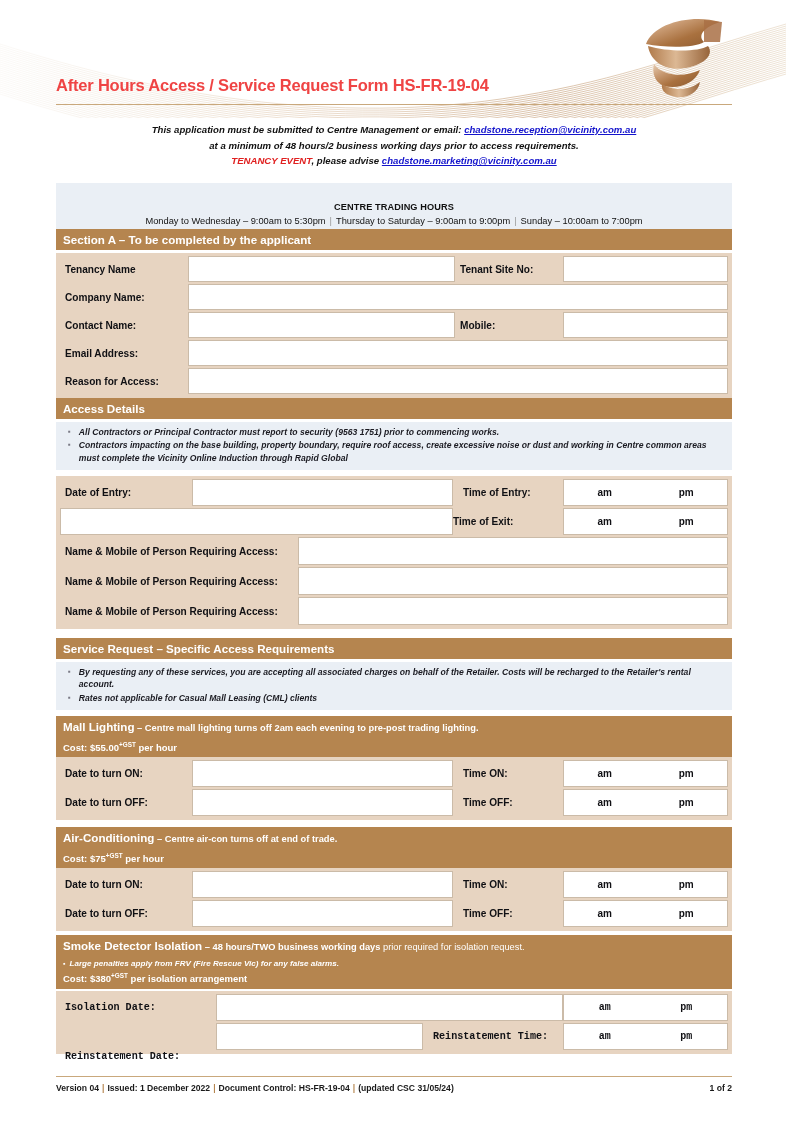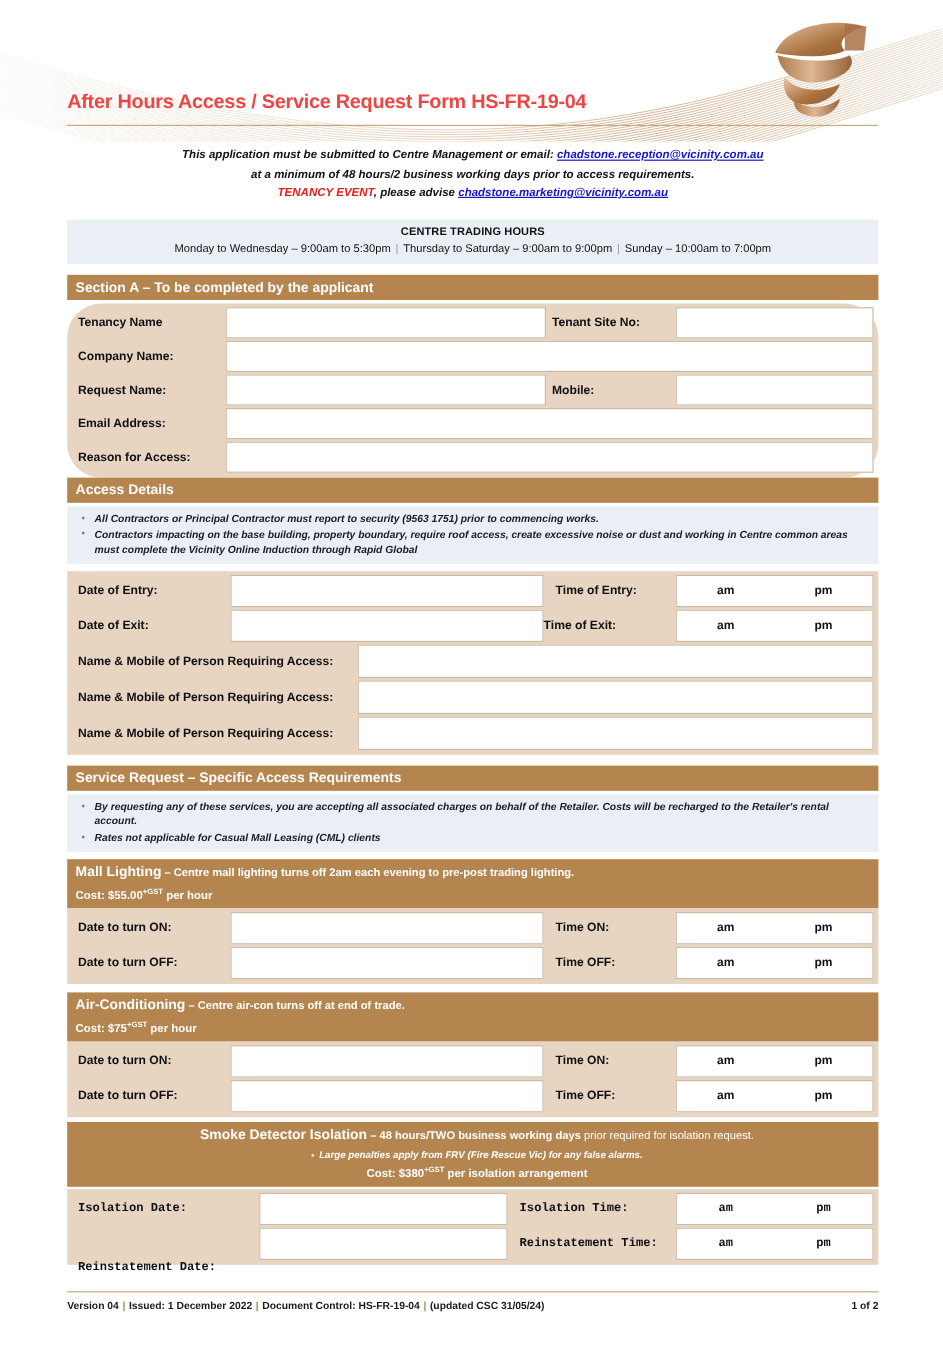--- a/index.html
+++ b/index.html
@@ -83,21 +83,21 @@
     font-weight: bold;
   }
 
   
   .trading {
     position: absolute;
     top: 183px;
     left: 56px;
     width: 676px;
     background: #eaeff5;
-    padding: 4px 0 6px 0;
+    padding: 18px 0 6px 0;
     text-align: center;
   }
   .trading-title {
     font-size: 9.2px;
     font-weight: bold;
     color: #111;
     letter-spacing: 0.1px;
     line-height: 13px;
   }
   .trading-hours {
@@ -331,33 +331,33 @@
     <div class="trading-title">CENTRE TRADING HOURS</div>
     <div class="trading-hours">
       <span>Monday to Wednesday – 9:00am to 5:30pm</span><span class="sep">|</span><span>Thursday to Saturday – 9:00am to 9:00pm</span><span class="sep">|</span><span>Sunday – 10:00am to 7:00pm</span>
     </div>
   </div>
 
   <div class="secbar" style="top:229px;">
     <div class="secbar-title">Section A – To be completed by the applicant</div>
   </div>
 
-  <div class="ftable" style="top:253px;border-radius:28px;">
+  <div class="ftable" style="top:253px;">
     <div class="frow h26">
       <div class="flabel" style="width:128px;">Tenancy Name</div>
       <div class="fblank"></div>
       <div class="flabel" style="width:108px;">Tenant Site No:</div>
       <div class="fblank" style="flex:0 0 165px;"></div>
     </div>
     <div class="frow h26">
       <div class="flabel" style="width:128px;">Company Name:</div>
       <div class="fblank"></div>
     </div>
     <div class="frow h26">
-      <div class="flabel" style="width:128px;">Request Name:</div>
+      <div class="flabel" style="width:128px;">Contact Name:</div>
       <div class="fblank"></div>
       <div class="flabel" style="width:108px;">Mobile:</div>
       <div class="fblank" style="flex:0 0 165px;"></div>
     </div>
     <div class="frow h26">
       <div class="flabel" style="width:128px;">Email Address:</div>
       <div class="fblank"></div>
     </div>
     <div class="frow h26">
       <div class="flabel" style="width:128px;">Reason for Access:</div>
@@ -384,21 +384,20 @@
     <div class="frow h27">
       <div class="flabel" style="width:132px;">Date of Entry:</div>
       <div class="fblank"></div>
       <div class="flabel" style="width:110px;padding-left:10px;text-align:right;">Time of Entry:</div>
       <div class="fampm" style="flex:0 0 165px;">
         <span class="am">am</span>
         <span class="pm">pm</span>
       </div>
     </div>
     <div class="frow h27">
-      <div class="flabel" style="width:132px;">Date of Exit:</div>
       <div class="fblank"></div>
       <div class="flabel" style="width:110px;padding-left:0;">Time of Exit:</div>
       <div class="fampm" style="flex:0 0 165px;">
         <span class="am">am</span>
         <span class="pm">pm</span>
       </div>
     </div>
     <div class="frow h28">
       <div class="flabel" style="width:238px;">Name &amp; Mobile of Person Requiring Access:</div>
       <div class="fblank"></div>
@@ -485,39 +484,38 @@
       <div class="flabel" style="width:132px;">Date to turn OFF:</div>
       <div class="fblank"></div>
       <div class="flabel" style="width:110px;padding-left:10px;">Time OFF:</div>
       <div class="fampm" style="flex:0 0 165px;">
         <span class="am">am</span>
         <span class="pm">pm</span>
       </div>
     </div>
   </div>
 
-  <div class="secbar" style="top:935px;text-align:center;">
+  <div class="secbar" style="top:935px;">
     <div class="secbar-title">
       <span>Smoke Detector Isolation</span><span class="secbar-sub"> – 48 hours/TWO business working days</span><span class="secbar-sub" style="font-weight:normal;"> prior required for isolation request.</span>
     </div>
     <div class="secbar-bullet">
       <span class="bdot">▪</span><span>Large penalties apply from FRV (Fire Rescue Vic) for any false alarms.</span>
     </div>
     <div class="secbar-cost">
       <span>Cost:</span>
       <span>$380</span><sup>+GST</sup>
       <span>per isolation arrangement</span>
     </div>
   </div>
 
   <div class="ftable" style="top:991px;font-family:Liberation Mono, monospace;">
     <div class="frow h27">
       <div class="flabel" style="width:156px;">Isolation Date:</div>
       <div class="fblank"></div>
-      <div class="flabel" style="width:140px;padding-left:10px;">Isolation Time:</div>
       <div class="fampm" style="flex:0 0 165px;">
         <span class="am">am</span>
         <span class="pm">pm</span>
       </div>
     </div>
     <div class="frow h27">
       <div class="flabel" style="width:156px;margin-top:33px;">Reinstatement Date:</div>
       <div class="fblank"></div>
       <div class="flabel" style="width:140px;padding-left:10px;">Reinstatement Time:</div>
       <div class="fampm" style="flex:0 0 165px;">

